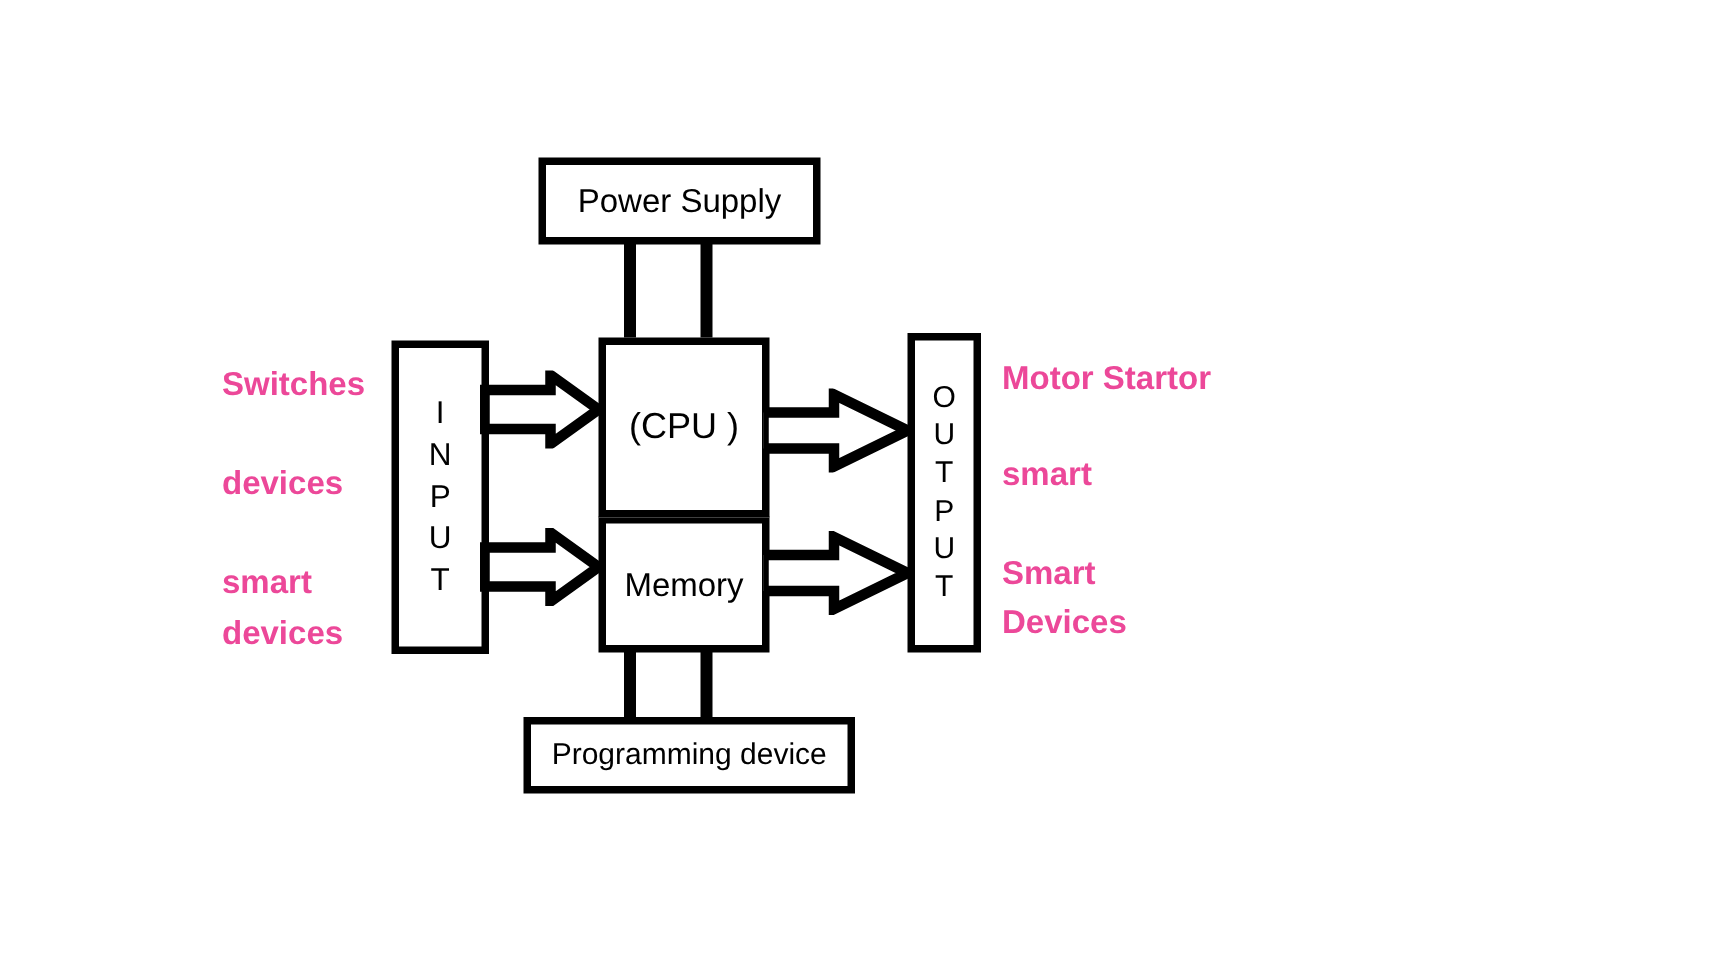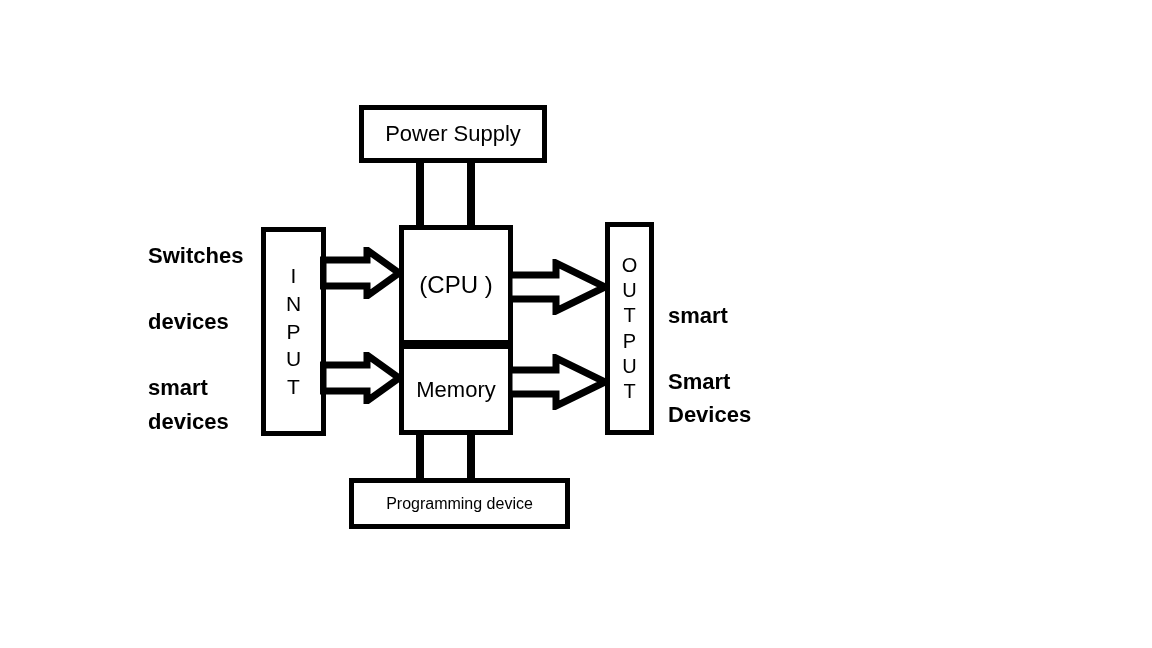--- a/index.html
+++ b/index.html
@@ -81,21 +81,21 @@
   #output-box .vletter {
     display: block;
     text-align: center;
   }
   
   #programming-box {
     left: 349px;
     top: 478px;
     width: 221px;
     height: 51px;
-    font-size: 16px;
+    font-size: 20px;
   }
 
   
   .conn {
     position: absolute;
     background: #000000;
   }
   #conn-ps-left  { left: 416px; top: 160px; width: 8px;  height: 68px; }
   #conn-ps-right { left: 467px; top: 160px; width: 8px;  height: 68px; }
   #conn-pd-left  { left: 416px; top: 432px; width: 8px;  height: 50px; }
@@ -108,21 +108,21 @@
   .arrow svg { display: block; }
 
   #arrow-in-top    { left: 320px; top: 247px; }
   #arrow-in-bottom { left: 320px; top: 352px; }
   #arrow-out-top    { left: 509px; top: 259px; }
   #arrow-out-bottom { left: 509px; top: 354px; }
 
   
   .side-label {
     position: absolute;
-    color: #000000;
+    color: #ec4899;
     font-weight: bold;
     font-size: 22px;
     white-space: nowrap;
   }
   #label-switches { left: 148px; top: 243px; }
   #label-sensors  { left: 148px; top: 309px; }
   #label-smart    { left: 148px; top: 375px; }
   #label-devices  { left: 148px; top: 409px; }
 
   #label-motor-startor { left: 668px; top: 239px; }
@@ -194,17 +194,18 @@
     <svg width="99" height="56" viewBox="0 0 99 56">
       <polygon points="0,16 47,16 47,4 96,28 47,52 47,40 0,40" fill="#ffffff" stroke="#000000" stroke-width="7" stroke-linejoin="miter"></polygon>
     </svg>
   </div>
 
   <div class="side-label" id="label-switches">Switches</div>
   <div class="side-label" id="label-sensors">devices</div>
   <div class="side-label" id="label-smart">smart</div>
   <div class="side-label" id="label-devices">devices</div>
 
+  <div class="side-label" id="label-motor-startor">Motor Startor</div>
   <div class="side-label" id="label-light">smart</div>
   <div class="side-label" id="label-smart-out">Smart</div>
   <div class="side-label" id="label-devices-out">Devices</div>
 
 </div>
 
 </body></html>

